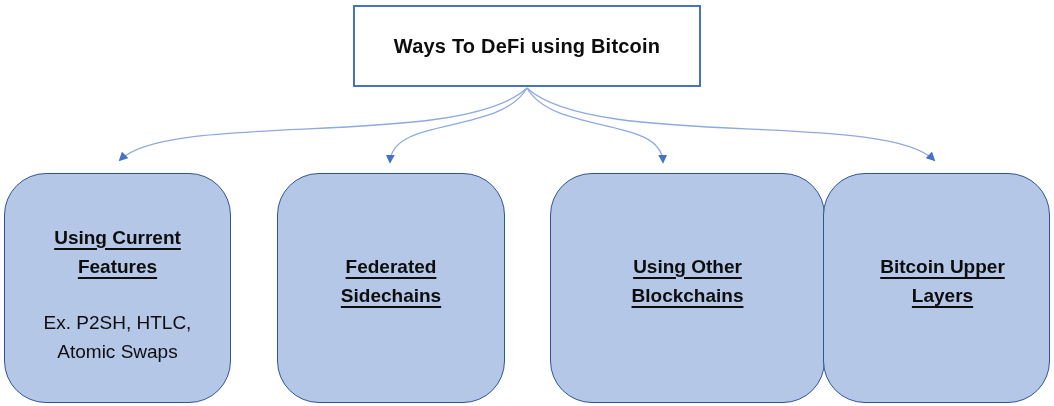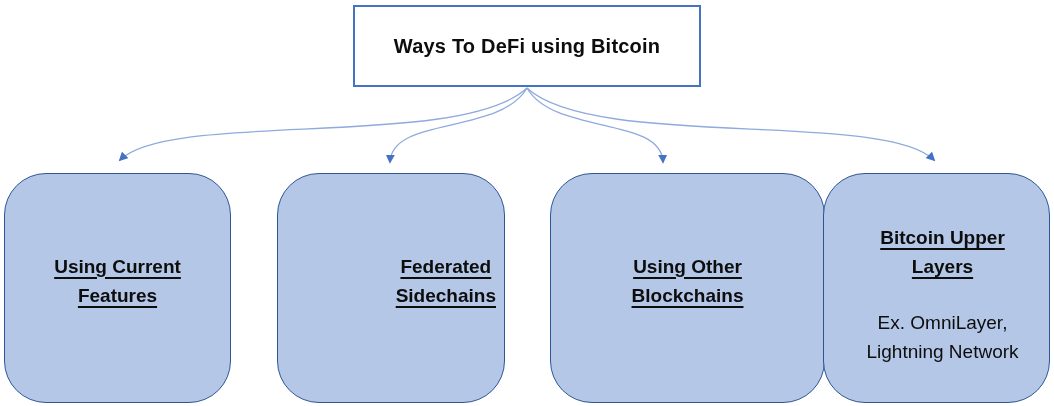--- a/index.html
+++ b/index.html
@@ -38,21 +38,21 @@
     position:absolute;top:173px;height:230px;
     background:var(--box-fill);
     border:1.5px solid var(--box-border);
     border-radius:42px;
     box-sizing:border-box;
     display:flex;flex-direction:column;align-items:center;justify-content:center;
     padding:12px 8px 0 8px;
     text-align:center;
   }
   .box-1{left:4px;width:227px;}
-  .box-2{left:277px;width:228px;align-items:flex-end;}
+  .box-2{left:277px;width:228px;}
   .box-3{left:550px;width:275px;}
   .box-4{left:823px;width:227px;padding-left:20px;}
   .box-heading{
     font-size:19px;font-weight:700;line-height:29px;
     text-decoration:underline;
     text-decoration-thickness:1.5px;
     text-underline-offset:4px;
     white-space:pre-line;
     margin:0 0 27px 0;
   }
@@ -79,32 +79,32 @@
     <path d="M527,88 C594,150 884,110 934,160" fill="none" stroke-width="1.3" marker-end="url(#ah)" stroke="#8FAADC"></path>
   </svg>
 
   <div class="title-box">
     <span>Ways To DeFi using Bitcoin</span>
   </div>
 
   <div class="box box-1">
     <p class="box-heading">Using Current
 Features</p>
+    <p class="box-examples">Ex. P2SH, HTLC,
+Atomic Swaps</p>
   </div>
 
   <div class="box box-2">
     <p class="box-heading">Federated
 Sidechains</p>
   </div>
 
   <div class="box box-3">
     <p class="box-heading">Using Other
 Blockchains</p>
   </div>
 
   <div class="box box-4">
     <p class="box-heading">Bitcoin Upper
 Layers</p>
-    <p class="box-examples">Ex. OmniLayer,
-Lightning Network</p>
   </div>
 
 </div>
 
 </body></html>

